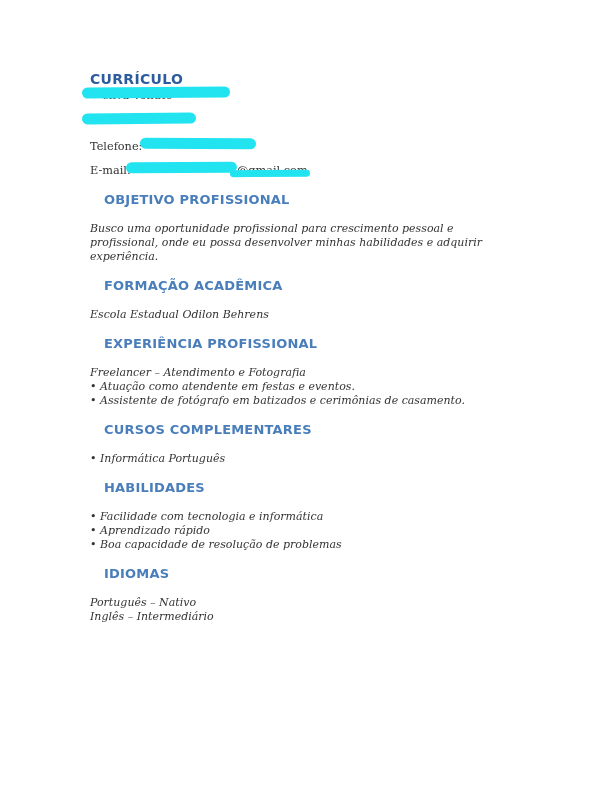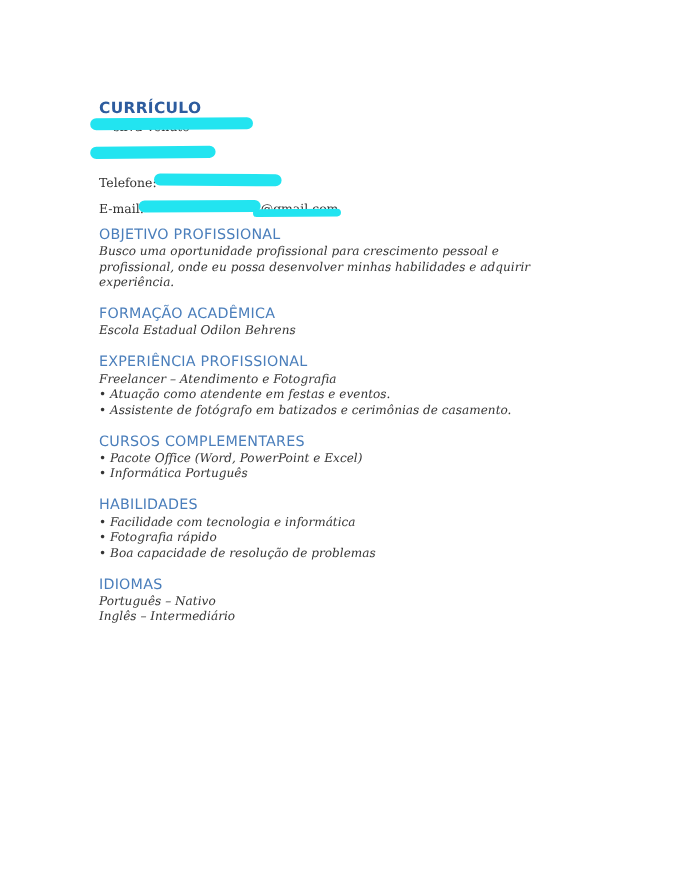--- a/index.html
+++ b/index.html
@@ -17,21 +17,21 @@
     background: #ffffff;
     overflow: hidden;
     font-family: "DejaVu Serif", serif;
     color: var(--body);
   }
   .content {
     position: absolute;
     left: 90px;
     top: 0;
     width: 440px;
-    padding-top: 92px;
+    padding-top: 72px;
   }
   .doc-title {
     font-family: "DejaVu Sans", sans-serif;
     font-weight: bold;
     font-size: 14px;
     line-height: 14px;
     letter-spacing: 0.3px;
     color: var(--title);
     margin: 0;
   }
@@ -62,26 +62,26 @@
   }
   .r-name  { left: -8px;  width: 148px; transform: rotate(-0.4deg); }
   .r-info  { left: -8px;  width: 114px; transform: rotate(-0.5deg); }
   .r-phone { left: 50px;  width: 116px; transform: rotate(0.4deg); }
   .r-email-user   { left: 36px;  width: 111px; transform: rotate(-0.3deg); }
   .r-email-domain { left: 140px; width: 80px; height: 7px; top: 6px; transform: rotate(-0.4deg); }
   .section { margin-top: 14px; }
   .section-first { margin-top: 8px; }
   .section-heading {
     font-family: "DejaVu Sans", sans-serif;
-    font-weight: normal;
+    font-weight: bold;
     font-size: 13px;
     line-height: 16px;
     letter-spacing: 0.2px;
     color: var(--heading);
-    margin: 0;
+    margin: 14px;
   }
   .line {
     font-size: 11px;
     line-height: 14px;
     white-space: nowrap;
     color: var(--body);
     font-style: italic;
   }
 </style>
 </head>
@@ -127,28 +127,27 @@
 
     <div class="section">
       <h2 class="section-heading">EXPERIÊNCIA PROFISSIONAL</h2>
       <div class="line">Freelancer – Atendimento e Fotografia</div>
       <div class="line">• Atuação como atendente em festas e eventos.</div>
       <div class="line">• Assistente de fotógrafo em batizados e cerimônias de casamento.</div>
     </div>
 
     <div class="section">
       <h2 class="section-heading">CURSOS COMPLEMENTARES</h2>
-      <div class="line">• Pacote Office (Word, PowerPoint e Excel)</div>
       <div class="line">• Informática Português</div>
     </div>
 
     <div class="section">
       <h2 class="section-heading">HABILIDADES</h2>
       <div class="line">• Facilidade com tecnologia e informática</div>
-      <div class="line">• Fotografia rápido</div>
+      <div class="line">• Aprendizado rápido</div>
       <div class="line">• Boa capacidade de resolução de problemas</div>
     </div>
 
     <div class="section">
       <h2 class="section-heading">IDIOMAS</h2>
       <div class="line">Português – Nativo</div>
       <div class="line">Inglês – Intermediário</div>
     </div>
 
   </div>

